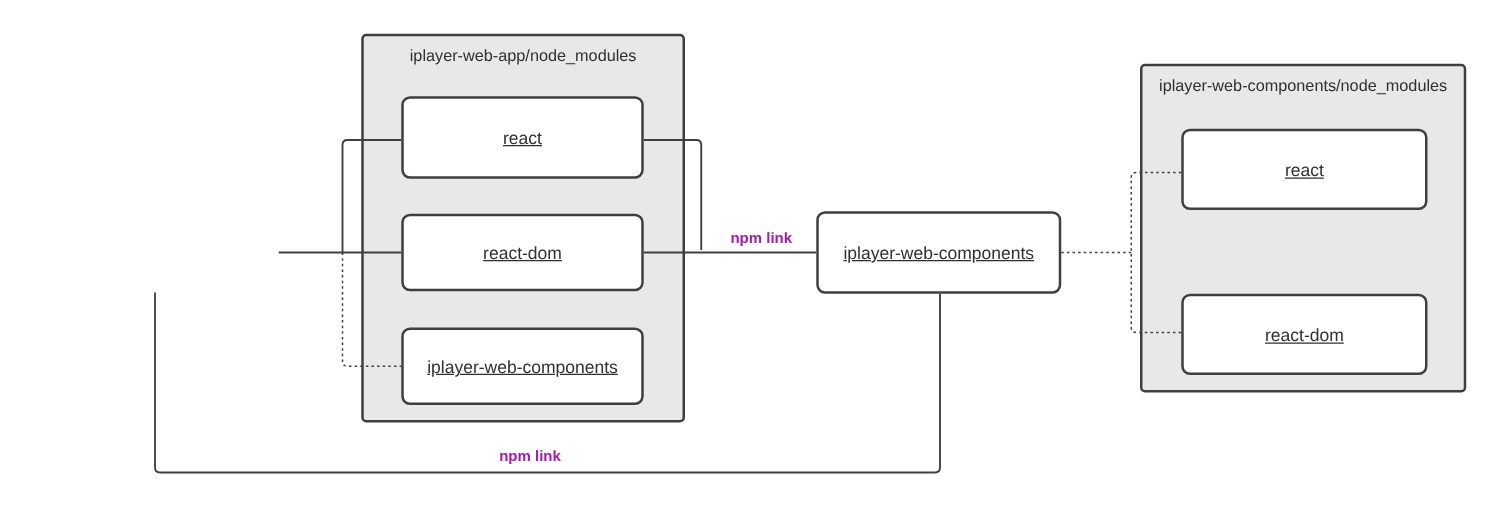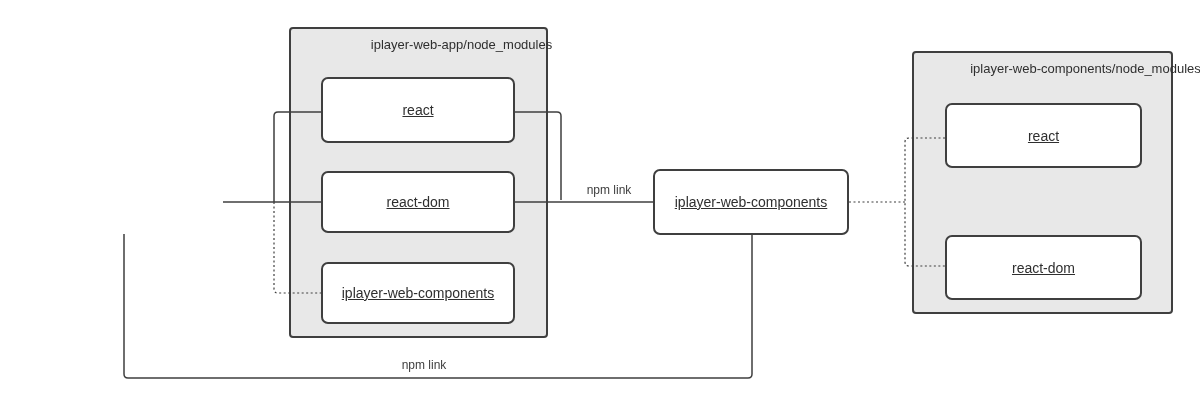--- a/index.html
+++ b/index.html
@@ -26,41 +26,40 @@
     border-radius:4px;
     box-sizing:border-box;
     z-index:1;
   }
   .container-title{
     width:100%;
     text-align:center;
     margin-top:8px;
     font-size:13px;
     color:var(--text);
-    padding-left:43px;
   }
   .node{
     position:absolute;
     background:var(--box-fill);
     border:2px solid var(--stroke);
     border-radius:7px;
     box-sizing:border-box;
     display:flex;
     align-items:center;
     justify-content:center;
     font-size:14px;
     color:var(--text);
     z-index:3;
     text-decoration:underline;
   }
   .edge-label{
     position:absolute;
     font-size:12px;
-    font-weight:normal;
-    color:#404040;
+    font-weight:bold;
+    color:#a21caf;
     text-align:center;
     z-index:4;
     white-space:nowrap;
   }
 </style>
 </head>
 <body>
 
 <div class="canvas">
 

